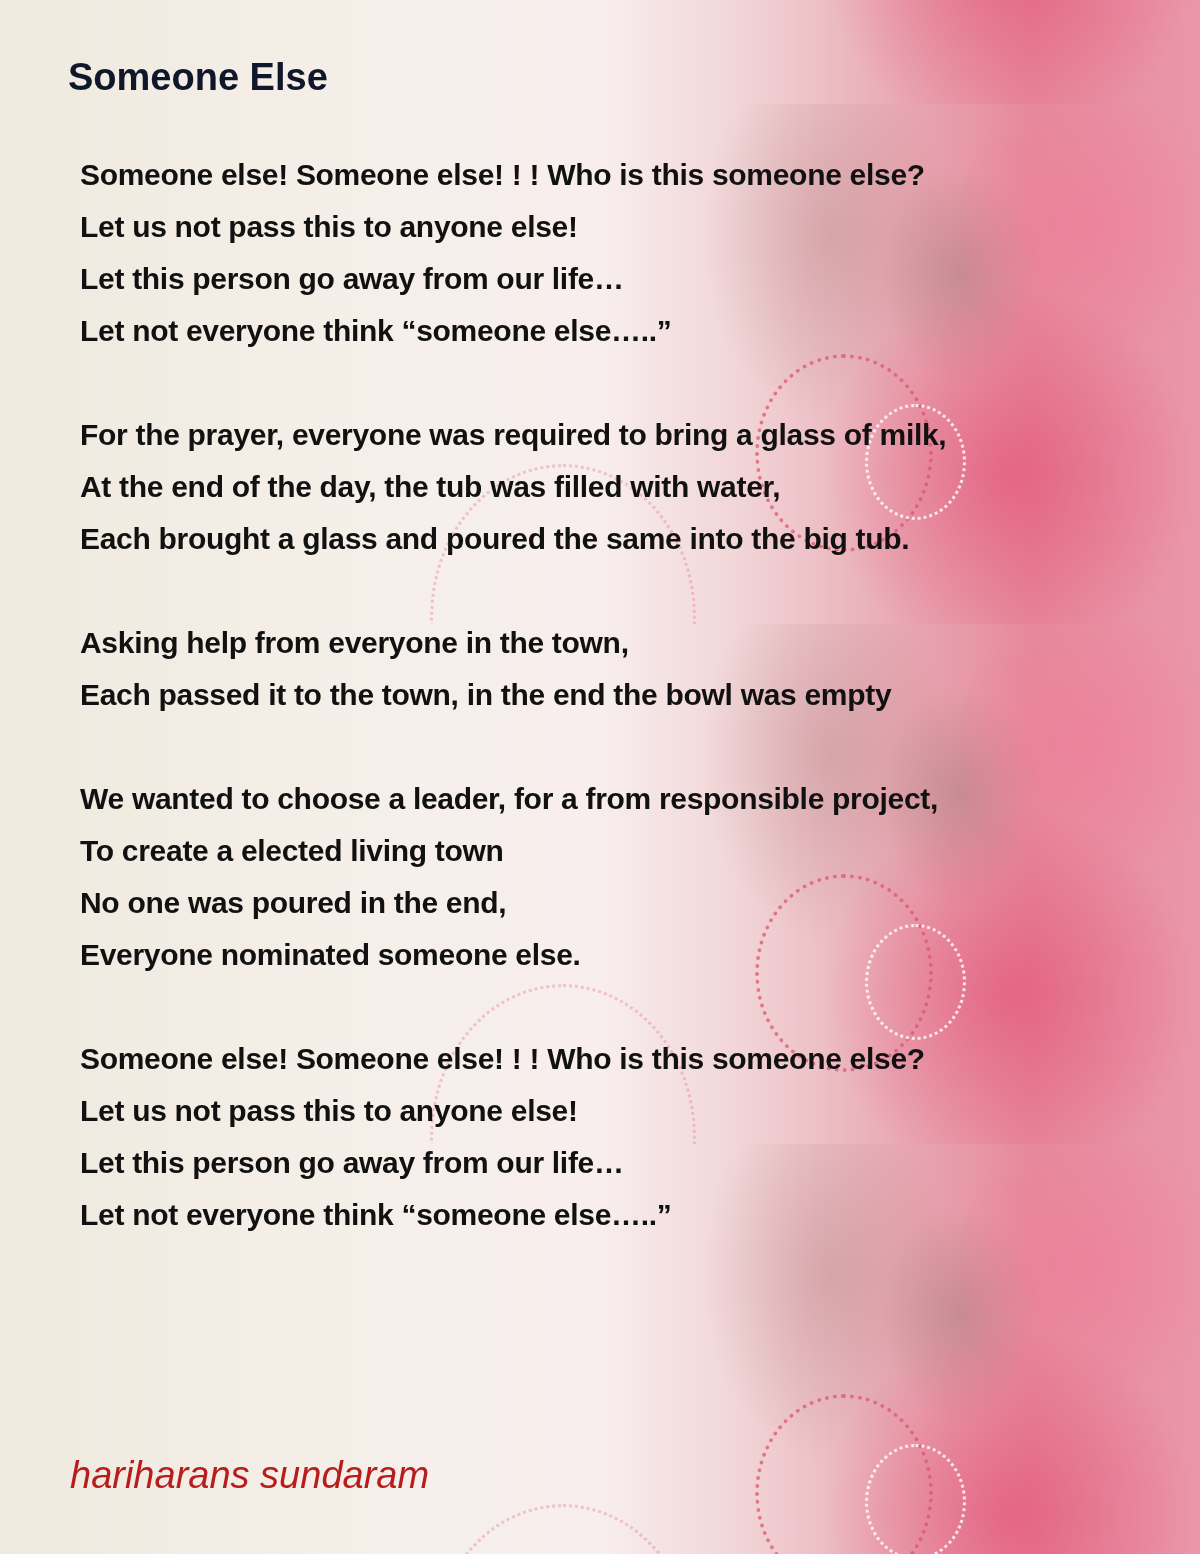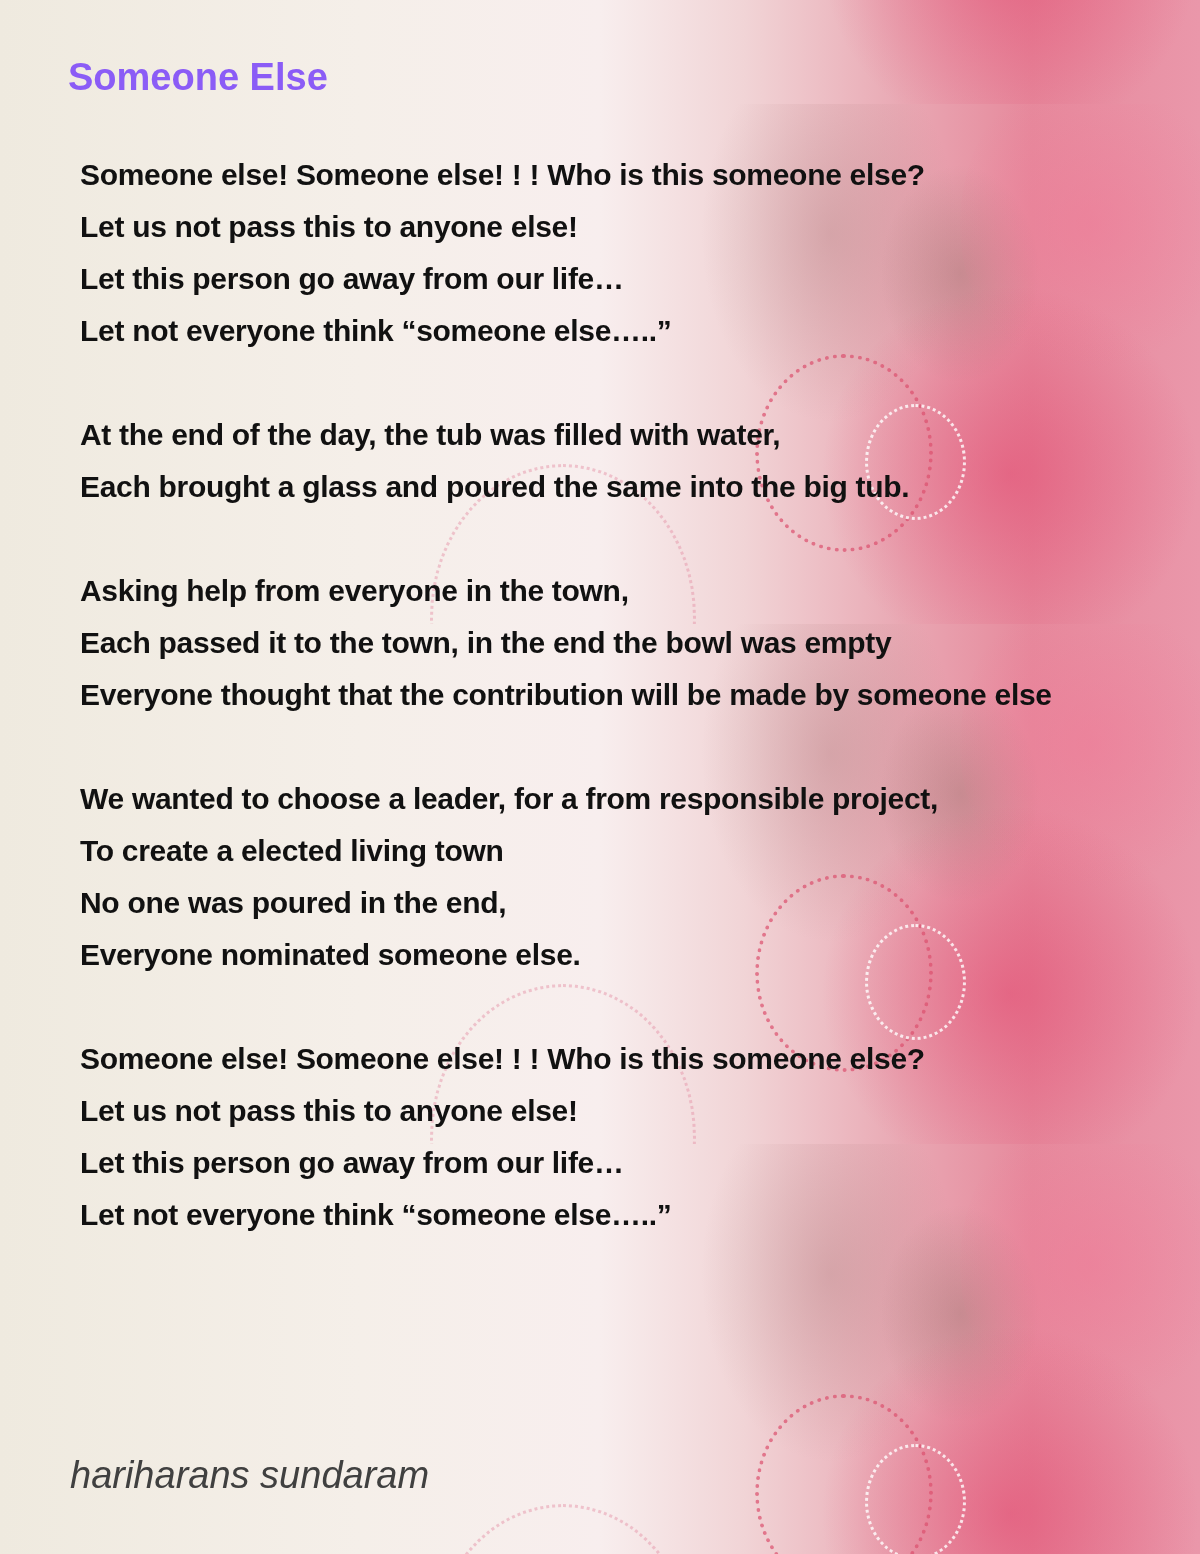--- a/index.html
+++ b/index.html
@@ -39,41 +39,41 @@
     width: 1132px;
     z-index: 2;
   }
   .title {
     position: absolute;
     top: 56px;
     left: 0;
     margin: 0;
     font-size: 38px;
     font-weight: bold;
-    color: #8b5cf6;
+    color: #0f172a;
     white-space: nowrap;
   }
   .poem { position: absolute; top: 154px; left: 12px; }
   .line {
     height: 52px;
     line-height: 42px;
     font-size: 30px;
     font-weight: bold;
     color: #111;
     white-space: nowrap;
     letter-spacing: -0.3px;
   }
   .gap { height: 52px; }
   .author {
     position: absolute;
     top: 1454px;
     left: 2px;
     font-size: 38px;
     font-style: italic;
-    color: #404040;
+    color: #b91c1c;
     white-space: nowrap;
   }
 </style>
 </head>
 <body>
 
 <div class="bg-tile" style="top:104px;">
   <div class="blob b1"></div>
   <div class="blob b4"></div>
   <div class="blob b3"></div>
@@ -110,28 +110,28 @@
 
   <div class="poem">
     <div>
       <div class="line">Someone else! Someone else! ! ! Who is this someone else?</div>
       <div class="line">Let us not pass this to anyone else!</div>
       <div class="line">Let this person go away from our life…</div>
       <div class="line">Let not everyone think “someone else…..”</div>
     </div>
     <div class="gap"></div>
     <div>
+      <div class="line">For the prayer, everyone was required to bring a glass of milk,</div>
       <div class="line">At the end of the day, the tub was filled with water,</div>
       <div class="line">Each brought a glass and poured the same into the big tub.</div>
     </div>
     <div class="gap"></div>
     <div>
       <div class="line">Asking help from everyone in the town,</div>
       <div class="line">Each passed it to the town, in the end the bowl was empty</div>
-      <div class="line">Everyone thought that the contribution will be made by someone else</div>
     </div>
     <div class="gap"></div>
     <div>
       <div class="line">We wanted to choose a leader, for a from responsible project,</div>
       <div class="line">To create a elected living town</div>
       <div class="line">No one was poured in the end,</div>
       <div class="line">Everyone nominated someone else.</div>
     </div>
     <div class="gap"></div>
     <div>

